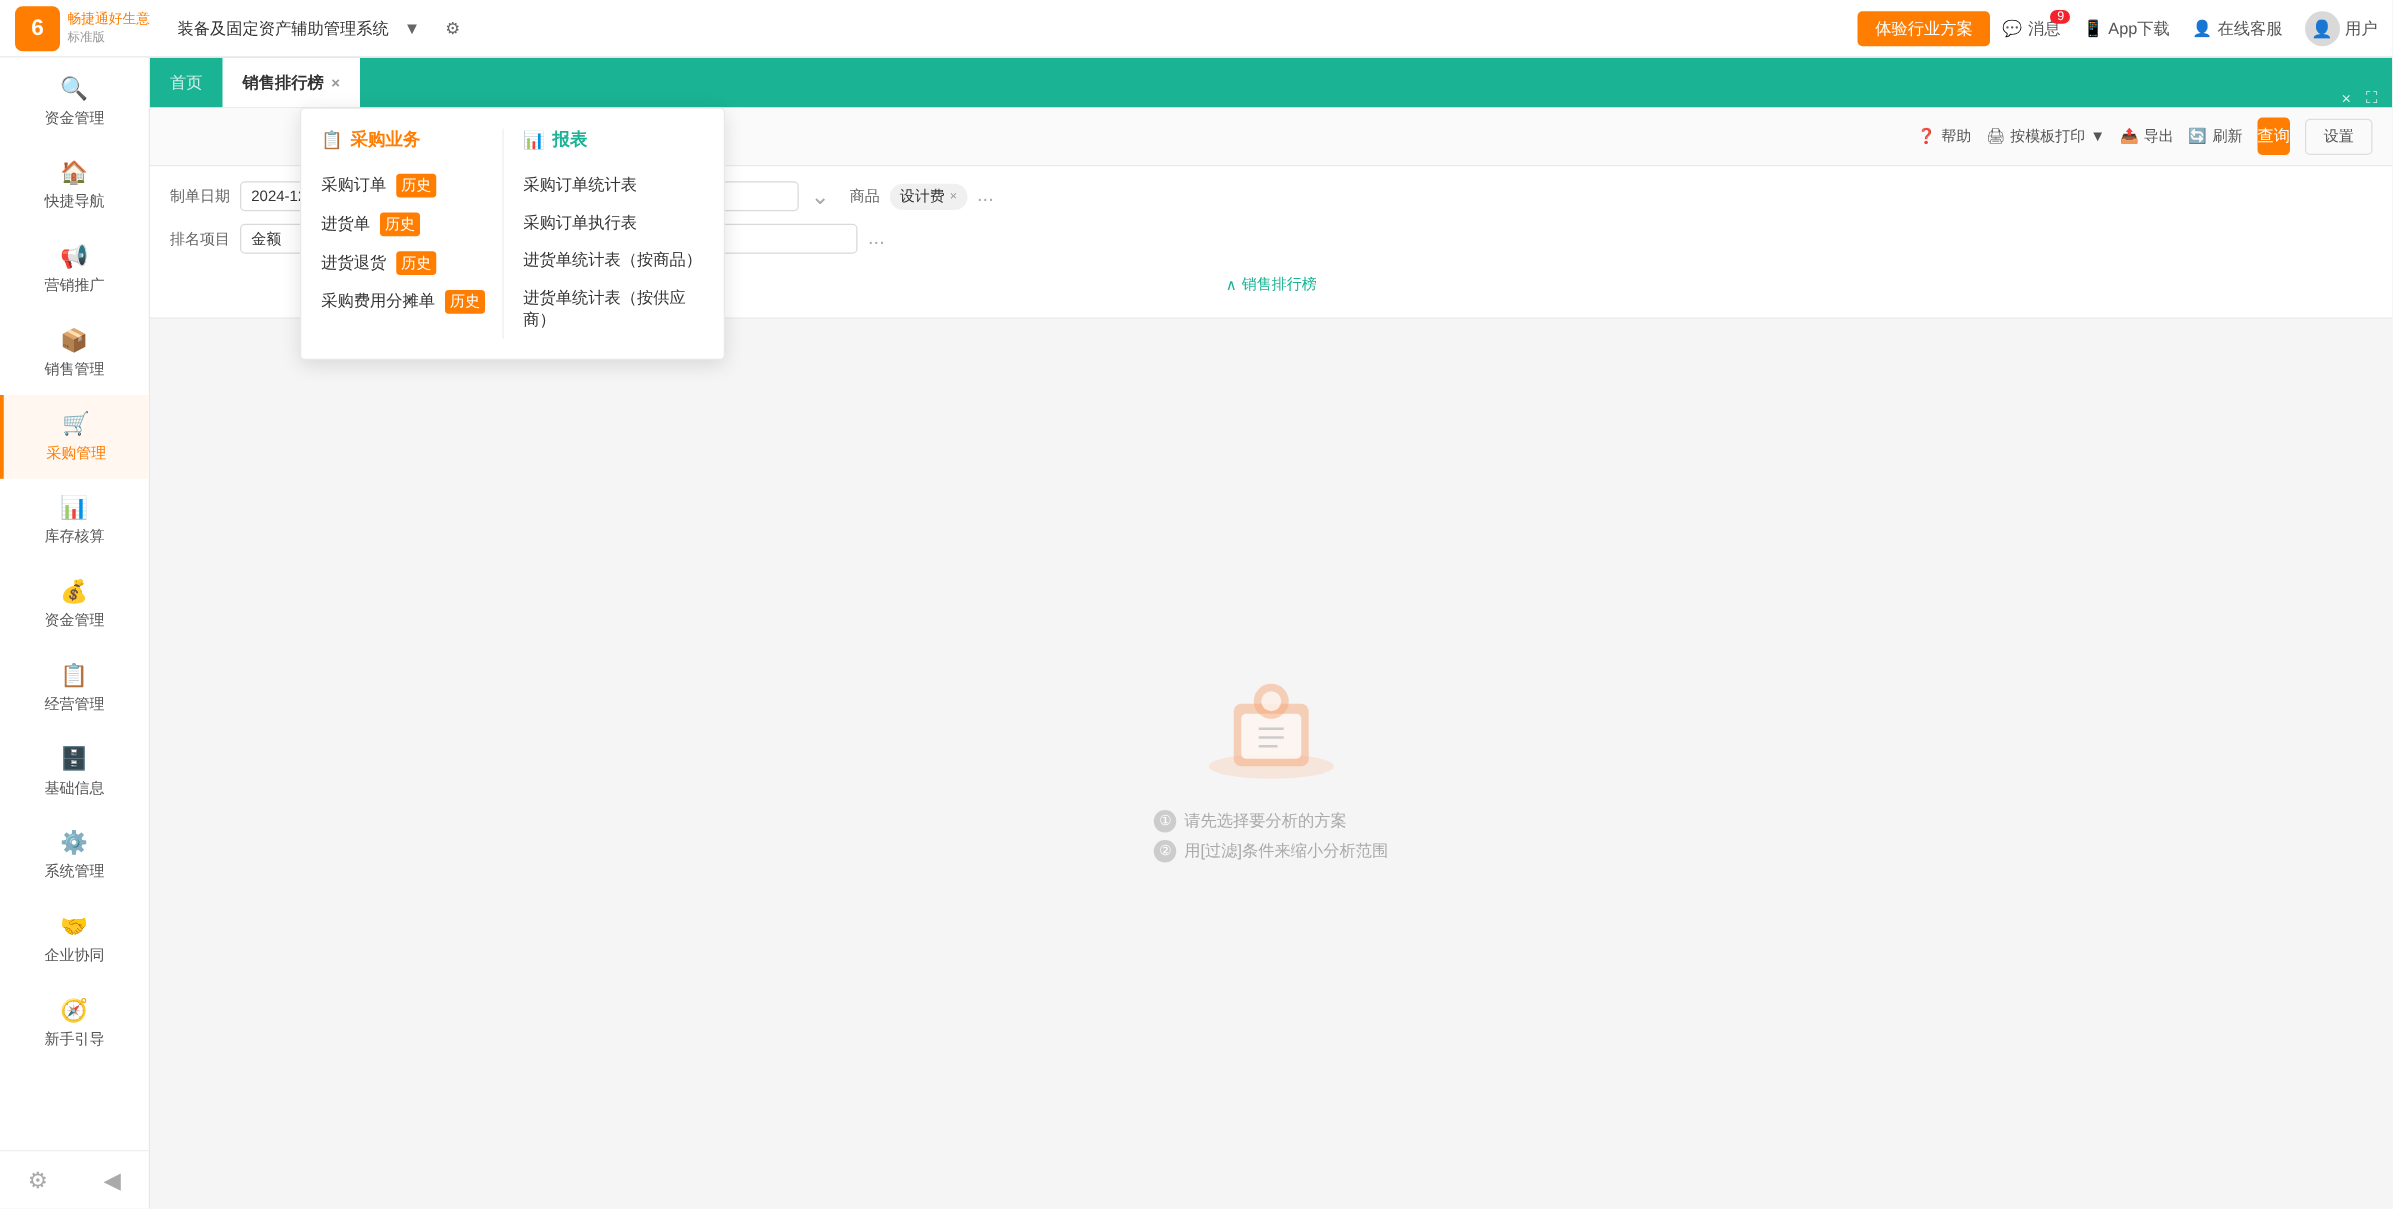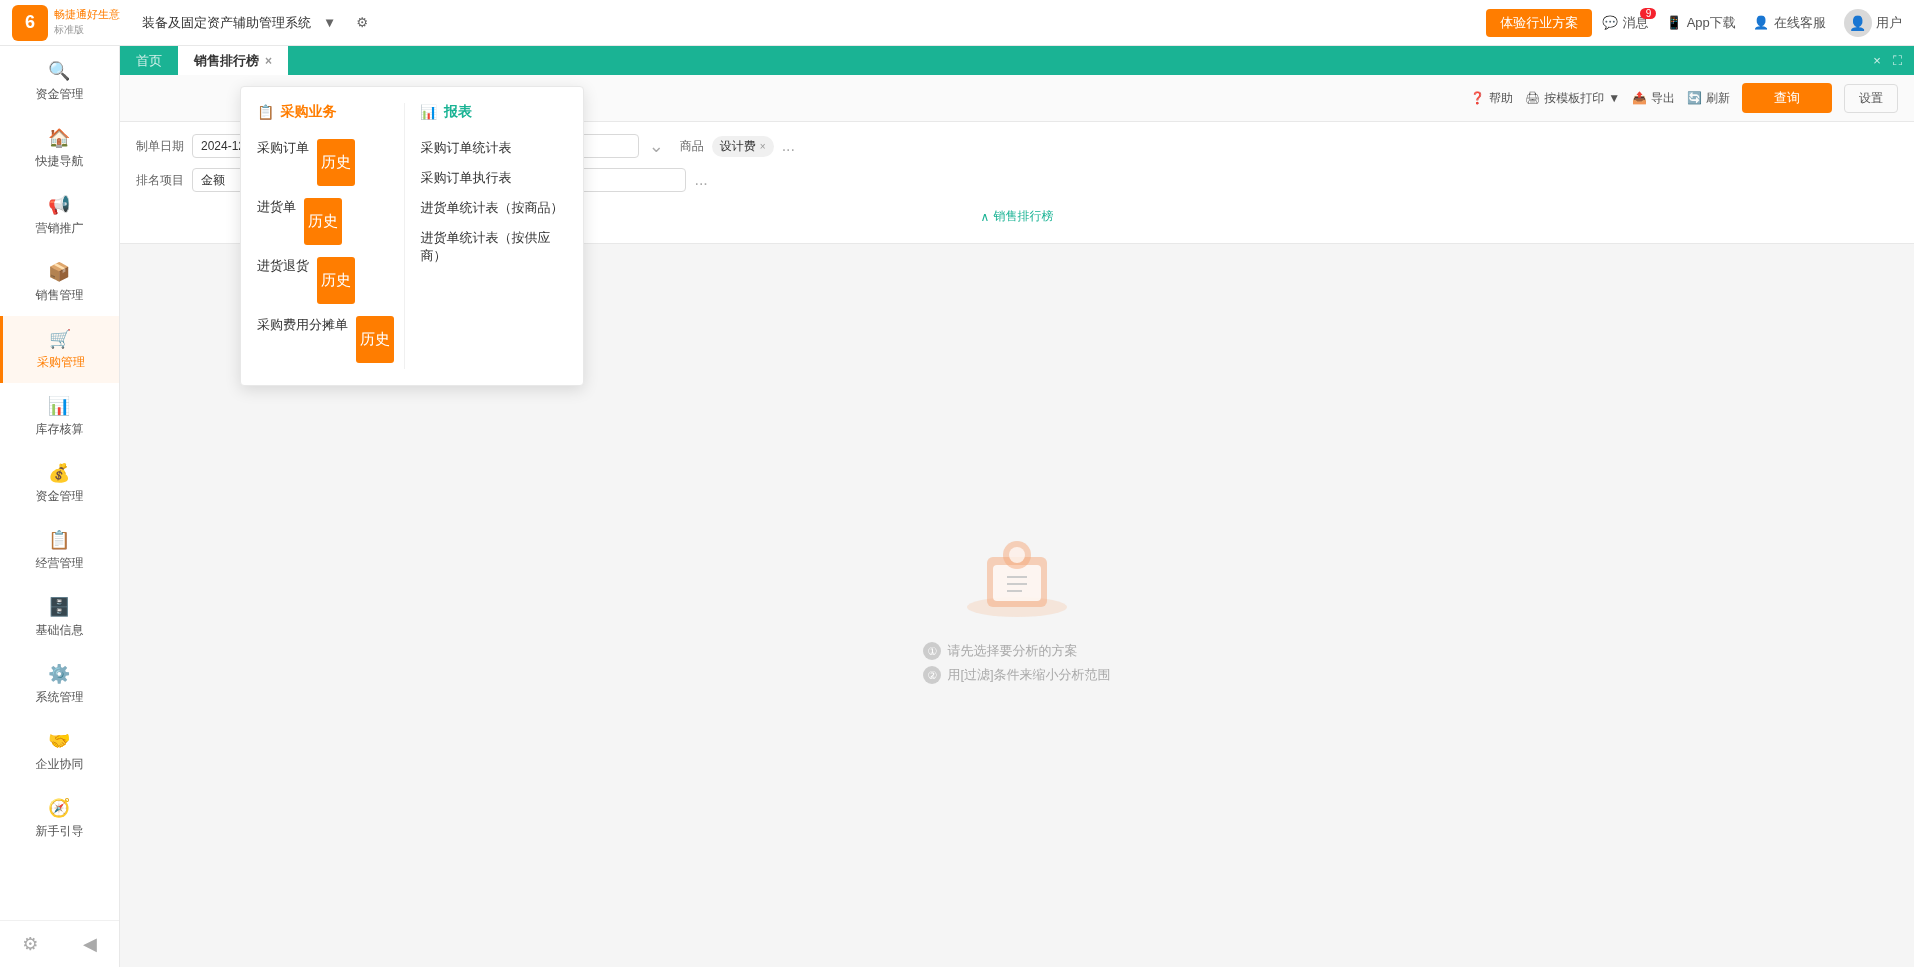--- a/index.html
+++ b/index.html
@@ -2,21 +2,21 @@
 <html><head>
   <meta charset="utf-8">
   <style>
     * { box-sizing: border-box; margin: 0; padding: 0; }
     body { font-family: 'Microsoft YaHei', sans-serif; font-size: 13px; background: #f5f5f5; color: #333; display: flex; flex-direction: column; height: 100vh; overflow: hidden; }
 
     
     .topbar { height: 46px; background: #fff; display: flex; align-items: center; padding: 0 12px; border-bottom: 1px solid #e8e8e8; flex-shrink: 0; gap: 10px; }
     .logo-area { display: flex; align-items: center; gap: 6px; width: 120px; flex-shrink: 0; }
     .logo-icon { width: 36px; height: 36px; background: #ff7d00; border-radius: 6px; display: flex; align-items: center; justify-content: center; color: #fff; font-size: 18px; font-weight: bold; }
-    .logo-text { font-size: 11px; color: #ff7d00; line-height: 1.3; font-family: Liberation Mono, monospace; }
+    .logo-text { font-size: 11px; color: #ff7d00; line-height: 1.3; }
     .logo-sub { font-size: 10px; color: #999; font-family: Liberation Serif, serif; }
     .topbar-sys { font-size: 13px; color: #333; flex: 1; display: flex; align-items: center; gap: 12px; }
     .topbar-sys-name { font-size: 13px; color: #333; }
     .topbar-dropdown-btn { background: none; border: none; cursor: pointer; color: #666; }
     .topbar-settings-btn { background: none; border: none; cursor: pointer; color: #666; width: 28px; height: 28px; display: flex; align-items: center; justify-content: center; border-radius: 4px; }
     .topbar-industry-btn { background: #ff7d00; color: #fff; border: none; border-radius: 4px; padding: 5px 14px; cursor: pointer; font-size: 13px; }
     .topbar-right { display: flex; align-items: center; gap: 18px; margin-left: auto; }
     .topbar-right-item { display: flex; align-items: center; gap: 4px; cursor: pointer; color: #555; font-size: 13px; position: relative; }
     .badge { background: #f5222d; color: #fff; border-radius: 10px; font-size: 10px; padding: 0 4px; position: absolute; top: -6px; right: -8px; min-width: 16px; text-align: center; }
     .avatar { width: 28px; height: 28px; background: #d9d9d9; border-radius: 50%; display: flex; align-items: center; justify-content: center; color: #666; font-size: 14px; }
@@ -30,30 +30,30 @@
     .sidebar-item.active { color: #ff7d00; background: #fff7f0; }
     .sidebar-item.active::left { content: ''; position: absolute; left: 0; top: 0; bottom: 0; width: 3px; background: #ff7d00; }
     .sidebar-icon { font-size: 18px; }
     .sidebar-bottom { margin-top: auto; padding: 12px 0; border-top: 1px solid #f0f0f0; display: flex; justify-content: space-around; align-items: center; }
     .sidebar-bottom-btn { background: none; border: none; cursor: pointer; color: #aaa; font-size: 18px; }
 
     
     .content-area { flex: 1; display: flex; flex-direction: column; overflow: hidden; position: relative; }
 
     
-    .tab-bar { background: #1ab394; display: flex; align-items: center; height: 29px; flex-shrink: 0; }
+    .tab-bar { background: #1ab394; display: flex; align-items: flex-end; height: 40px; flex-shrink: 0; }
     .tab-item { padding: 0 16px; height: 100%; display: flex; align-items: center; cursor: pointer; color: rgba(255,255,255,0.8); font-size: 13px; gap: 6px; }
     .tab-item.active { background: #fff; color: #333; font-weight: bold; }
     .tab-close { color: #999; font-size: 12px; cursor: pointer; }
     .tab-bar-close { margin-left: auto; padding: 0 12px; color: rgba(255,255,255,0.8); cursor: pointer; display: flex; align-items: center; gap: 12px; }
 
     
     .toolbar { display: flex; align-items: center; justify-content: flex-end; padding: 8px 16px; background: #fafafa; border-bottom: 1px solid #e8e8e8; gap: 12px; flex-shrink: 0; }
     .toolbar-btn { background: none; border: none; cursor: pointer; color: #555; font-size: 12px; display: flex; align-items: center; gap: 4px; }
-    .toolbar-btn-primary { background: #ff7d00; color: #fff; border: none; border-radius: 4px; padding: 6px 32px; cursor: pointer; font-size: 13px; }
+    .toolbar-btn-primary { background: #ff7d00; color: #fff; border: none; border-radius: 4px; padding: 6px 0; cursor: pointer; font-size: 13px; }
     .toolbar-btn-secondary { background: none; border: 1px solid #ddd; border-radius: 4px; padding: 5px 14px; cursor: pointer; font-size: 12px; color: #555; }
 
     
     .filter-area { background: #fff; padding: 12px 16px; border-bottom: 1px solid #e8e8e8; flex-shrink: 0; }
     .filter-row { display: flex; align-items: center; gap: 16px; margin-bottom: 10px; flex-wrap: wrap; }
     .filter-item { display: flex; align-items: center; gap: 8px; }
     .filter-label { color: #666; font-size: 12px; white-space: nowrap; }
     .filter-input { border: 1px solid #d9d9d9; border-radius: 4px; padding: 4px 8px; font-size: 12px; color: #333; min-width: 120px; background: #fff; }
     .filter-select { border: 1px solid #d9d9d9; border-radius: 4px; padding: 4px 24px 4px 8px; font-size: 12px; color: #333; min-width: 100px; background: #fff; appearance: none; cursor: pointer; }
     .filter-tag { background: #f0f0f0; border-radius: 12px; padding: 2px 8px; font-size: 12px; display: flex; align-items: center; gap: 4px; }
@@ -69,21 +69,21 @@
     .empty-tip-item { display: flex; align-items: center; gap: 6px; font-size: 13px; color: #aaa; }
     .tip-num { width: 18px; height: 18px; background: #ccc; border-radius: 50%; color: #fff; font-size: 11px; display: flex; align-items: center; justify-content: center; }
 
     
     .menu-overlay { position: absolute; top: 40px; left: 0; right: 0; bottom: 0; z-index: 100; }
     .dropdown-menu { position: absolute; top: 0; left: 120px; background: #fff; border: 1px solid #e8e8e8; box-shadow: 0 4px 16px rgba(0,0,0,0.12); border-radius: 4px; z-index: 200; display: flex; min-width: 340px; padding: 16px; gap: 0; }
     .menu-col { flex: 1; }
     .menu-col-title { color: #ff7d00; font-size: 14px; font-weight: bold; margin-bottom: 12px; display: flex; align-items: center; gap: 6px; }
     .menu-col + .menu-col { border-left: 1px solid #f0f0f0; padding-left: 16px; }
     .menu-item { display: flex; align-items: flex-start; padding: 6px 0; cursor: pointer; color: #333; font-size: 13px; gap: 8px; }
-    .menu-badge-hist { background: #ff7d00; color: #fff; border-radius: 3px; font-size: 15px; padding: 14px 4px; }
+    .menu-badge-hist { background: #ff7d00; color: #fff; border-radius: 3px; font-size: 12px; padding: 1px 4px; }
   </style>
 </head>
 <body>
 
 <div class="topbar">
   <div class="logo-area">
     <div class="logo-icon">6</div>
     <div>
       <div class="logo-text">畅捷通好生意</div>
       <div class="logo-sub">标准版</div>

